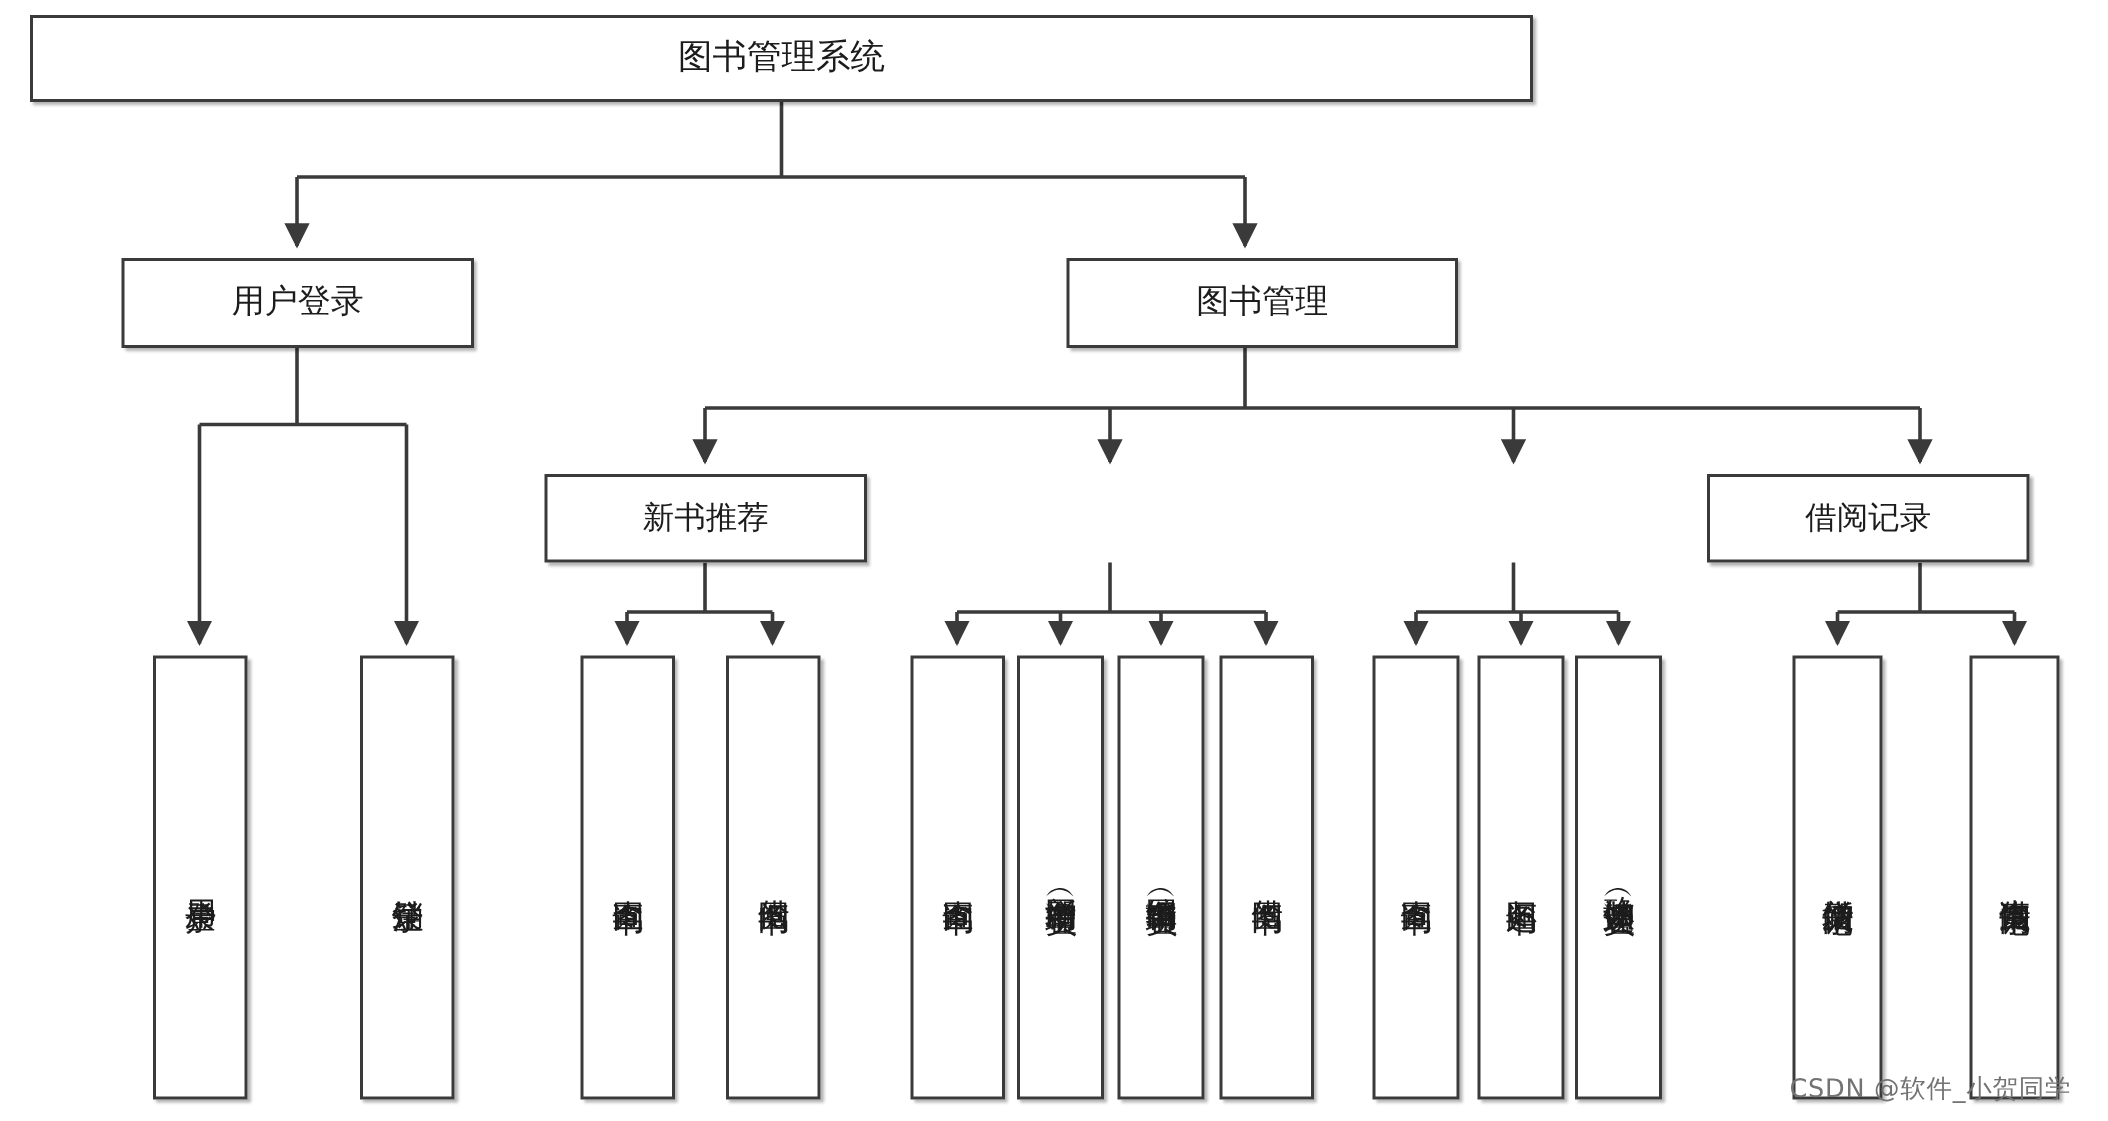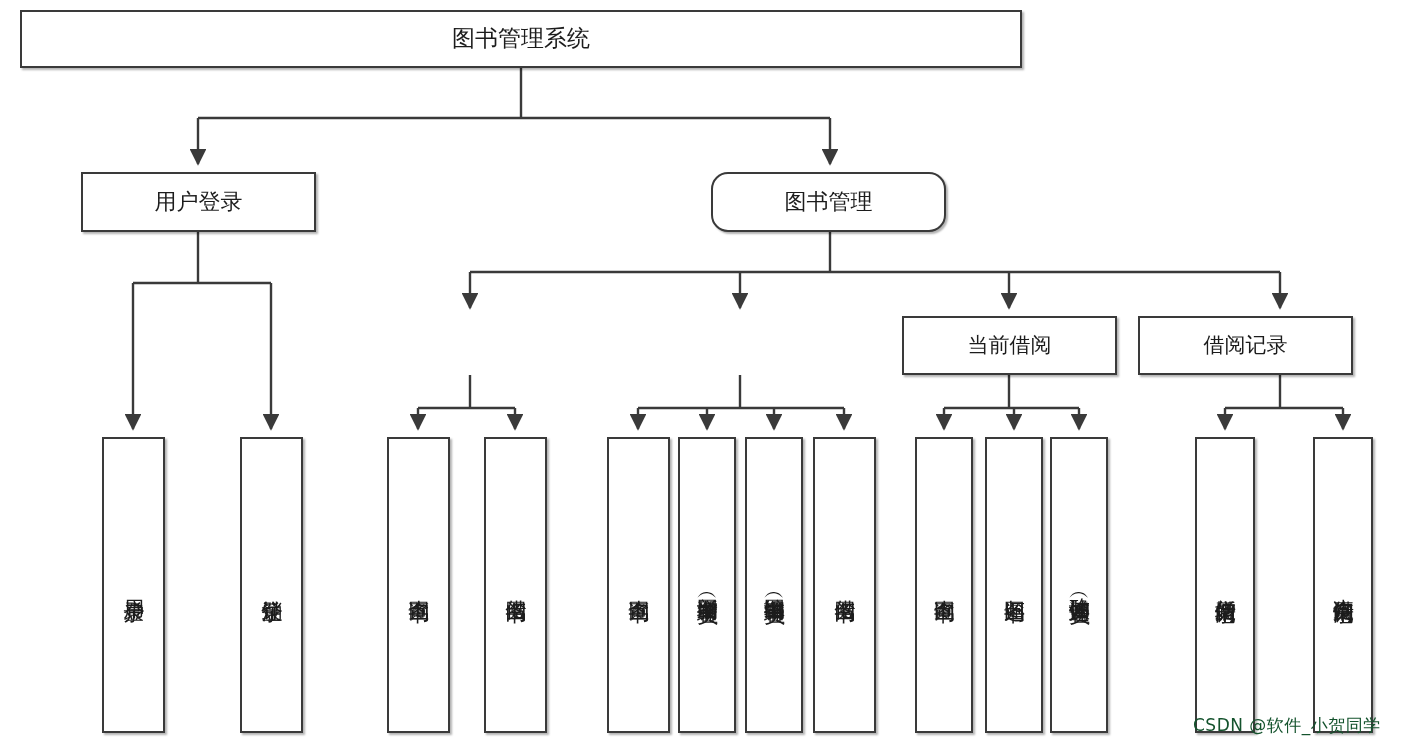--- a/index.html
+++ b/index.html
@@ -51,21 +51,21 @@
     writing-mode: vertical-rl;
     text-orientation: upright;
     white-space: normal;
     max-height: 100%;
   }
   #watermark {
     position: absolute;
     left: 1193px;
     top: 714px;
     font-size: 17px;
-    color: #14532d;
+    color: #737373;
     white-space: nowrap;
     letter-spacing: 0.5px;
   }
 </style>
 </head>
 <body>
 
 <div id="stage">
 
   <svg id="wires" viewBox="0 0 1405 747" xmlns="http://www.w3.org/2000/svg">
@@ -118,26 +118,26 @@
     </g>
   </svg>
 
   <div class="node root" style="left:20px; top:10px; width:1002px; height:58px;">
     <span class="txt">图书管理系统</span>
   </div>
 
   <div class="node branch" style="left:81px; top:172px; width:235px; height:60px;">
     <span class="txt">用户登录</span>
   </div>
-  <div class="node branch" style="left:711px; top:172px; width:235px; height:60px;border-radius:17px;">
+  <div class="node branch" style="left:711px; top:172px; width:261px; height:60px;">
     <span class="txt">图书管理</span>
   </div>
 
-  <div class="node sub" style="left:902px; top:316px; width:215px; height:59px;">
-    <span class="txt">当前借阅</span>
+  <div class="node sub" style="left:363px; top:316px; width:215px; height:59px;">
+    <span class="txt">新书推荐</span>
   </div>
   <div class="node sub" style="left:1138px; top:316px; width:215px; height:59px;">
     <span class="txt">借阅记录</span>
   </div>
 
   <div class="node leaf" style="left:102px; top:437px; width:63px; height:296px;">
     <span class="txt">用户登录</span>
   </div>
   <div class="node leaf" style="left:240px; top:437px; width:63px; height:296px;">
     <span class="txt">注销登录</span>

